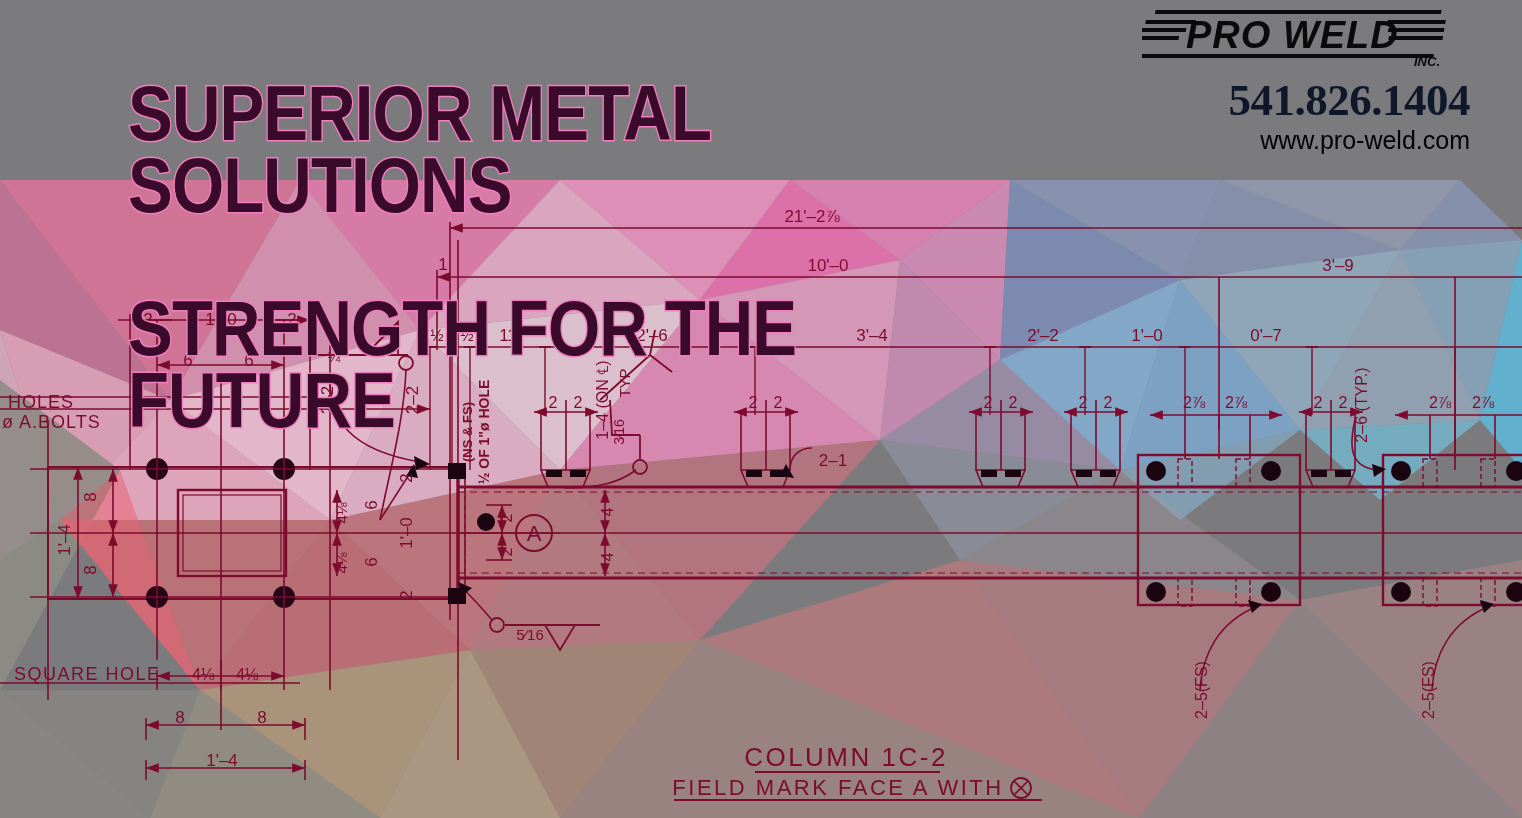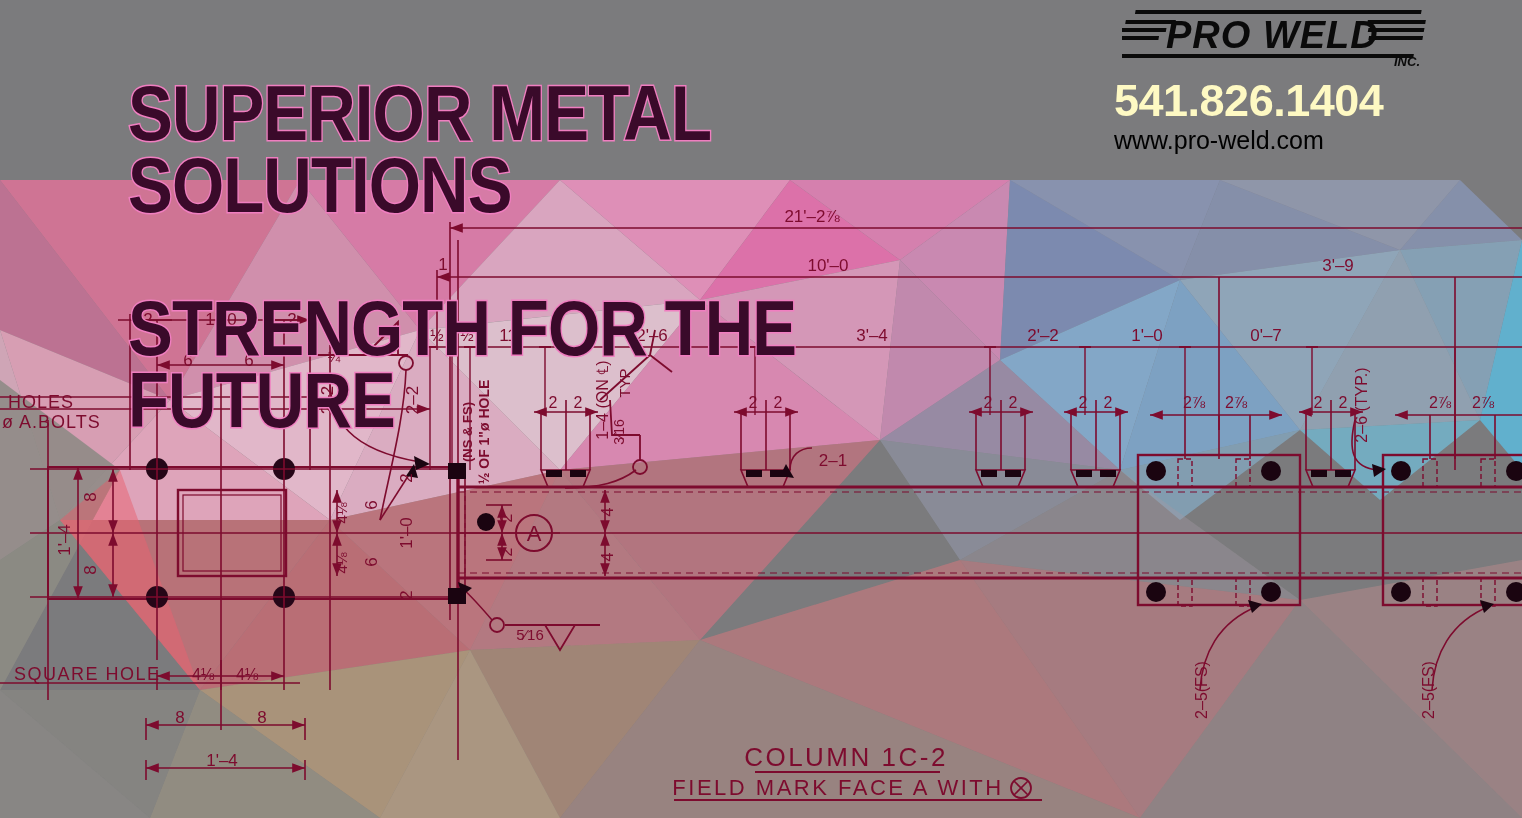--- a/index.html
+++ b/index.html
@@ -23,26 +23,26 @@
     -webkit-text-stroke:3px #f07ec0;
     paint-order:stroke fill;
     font-size:78px;
     text-align:left;
     white-space:pre-line;
     transform:scaleX(0.86);
     transform-origin:left top;
   }
   .hl-l1,.hl-l2{display:block;}
 
-  .brandblock{position:absolute;right:72px;top:8px;width:336px;text-align:left;color:#080808;}
+  .brandblock{position:absolute;right:52px;top:8px;width:336px;text-align:right;color:#080808;}
   .brand-logo{position:relative;height:64px;width:320px;margin:0 auto;}
   .brand-logo svg{display:block;}
   .brand-phone{
-    font-family:Liberation Sans, sans-serif;
-    font-weight:bold;font-size:45px;letter-spacing:-0.5px;line-height:1;margin-top:6px;color:#fef9c3;
+    font-family:Liberation Serif, serif;
+    font-weight:bold;font-size:45px;letter-spacing:-0.5px;line-height:1;margin-top:6px;color:#0f172a;
   }
   .brand-url{
     font-family:"Liberation Sans",sans-serif;
     font-weight:normal;font-size:25px;line-height:1.15;margin-top:3px;color:#000000;
   }
 </style>
 </head>
 <body>
 
 <div id="stage">

